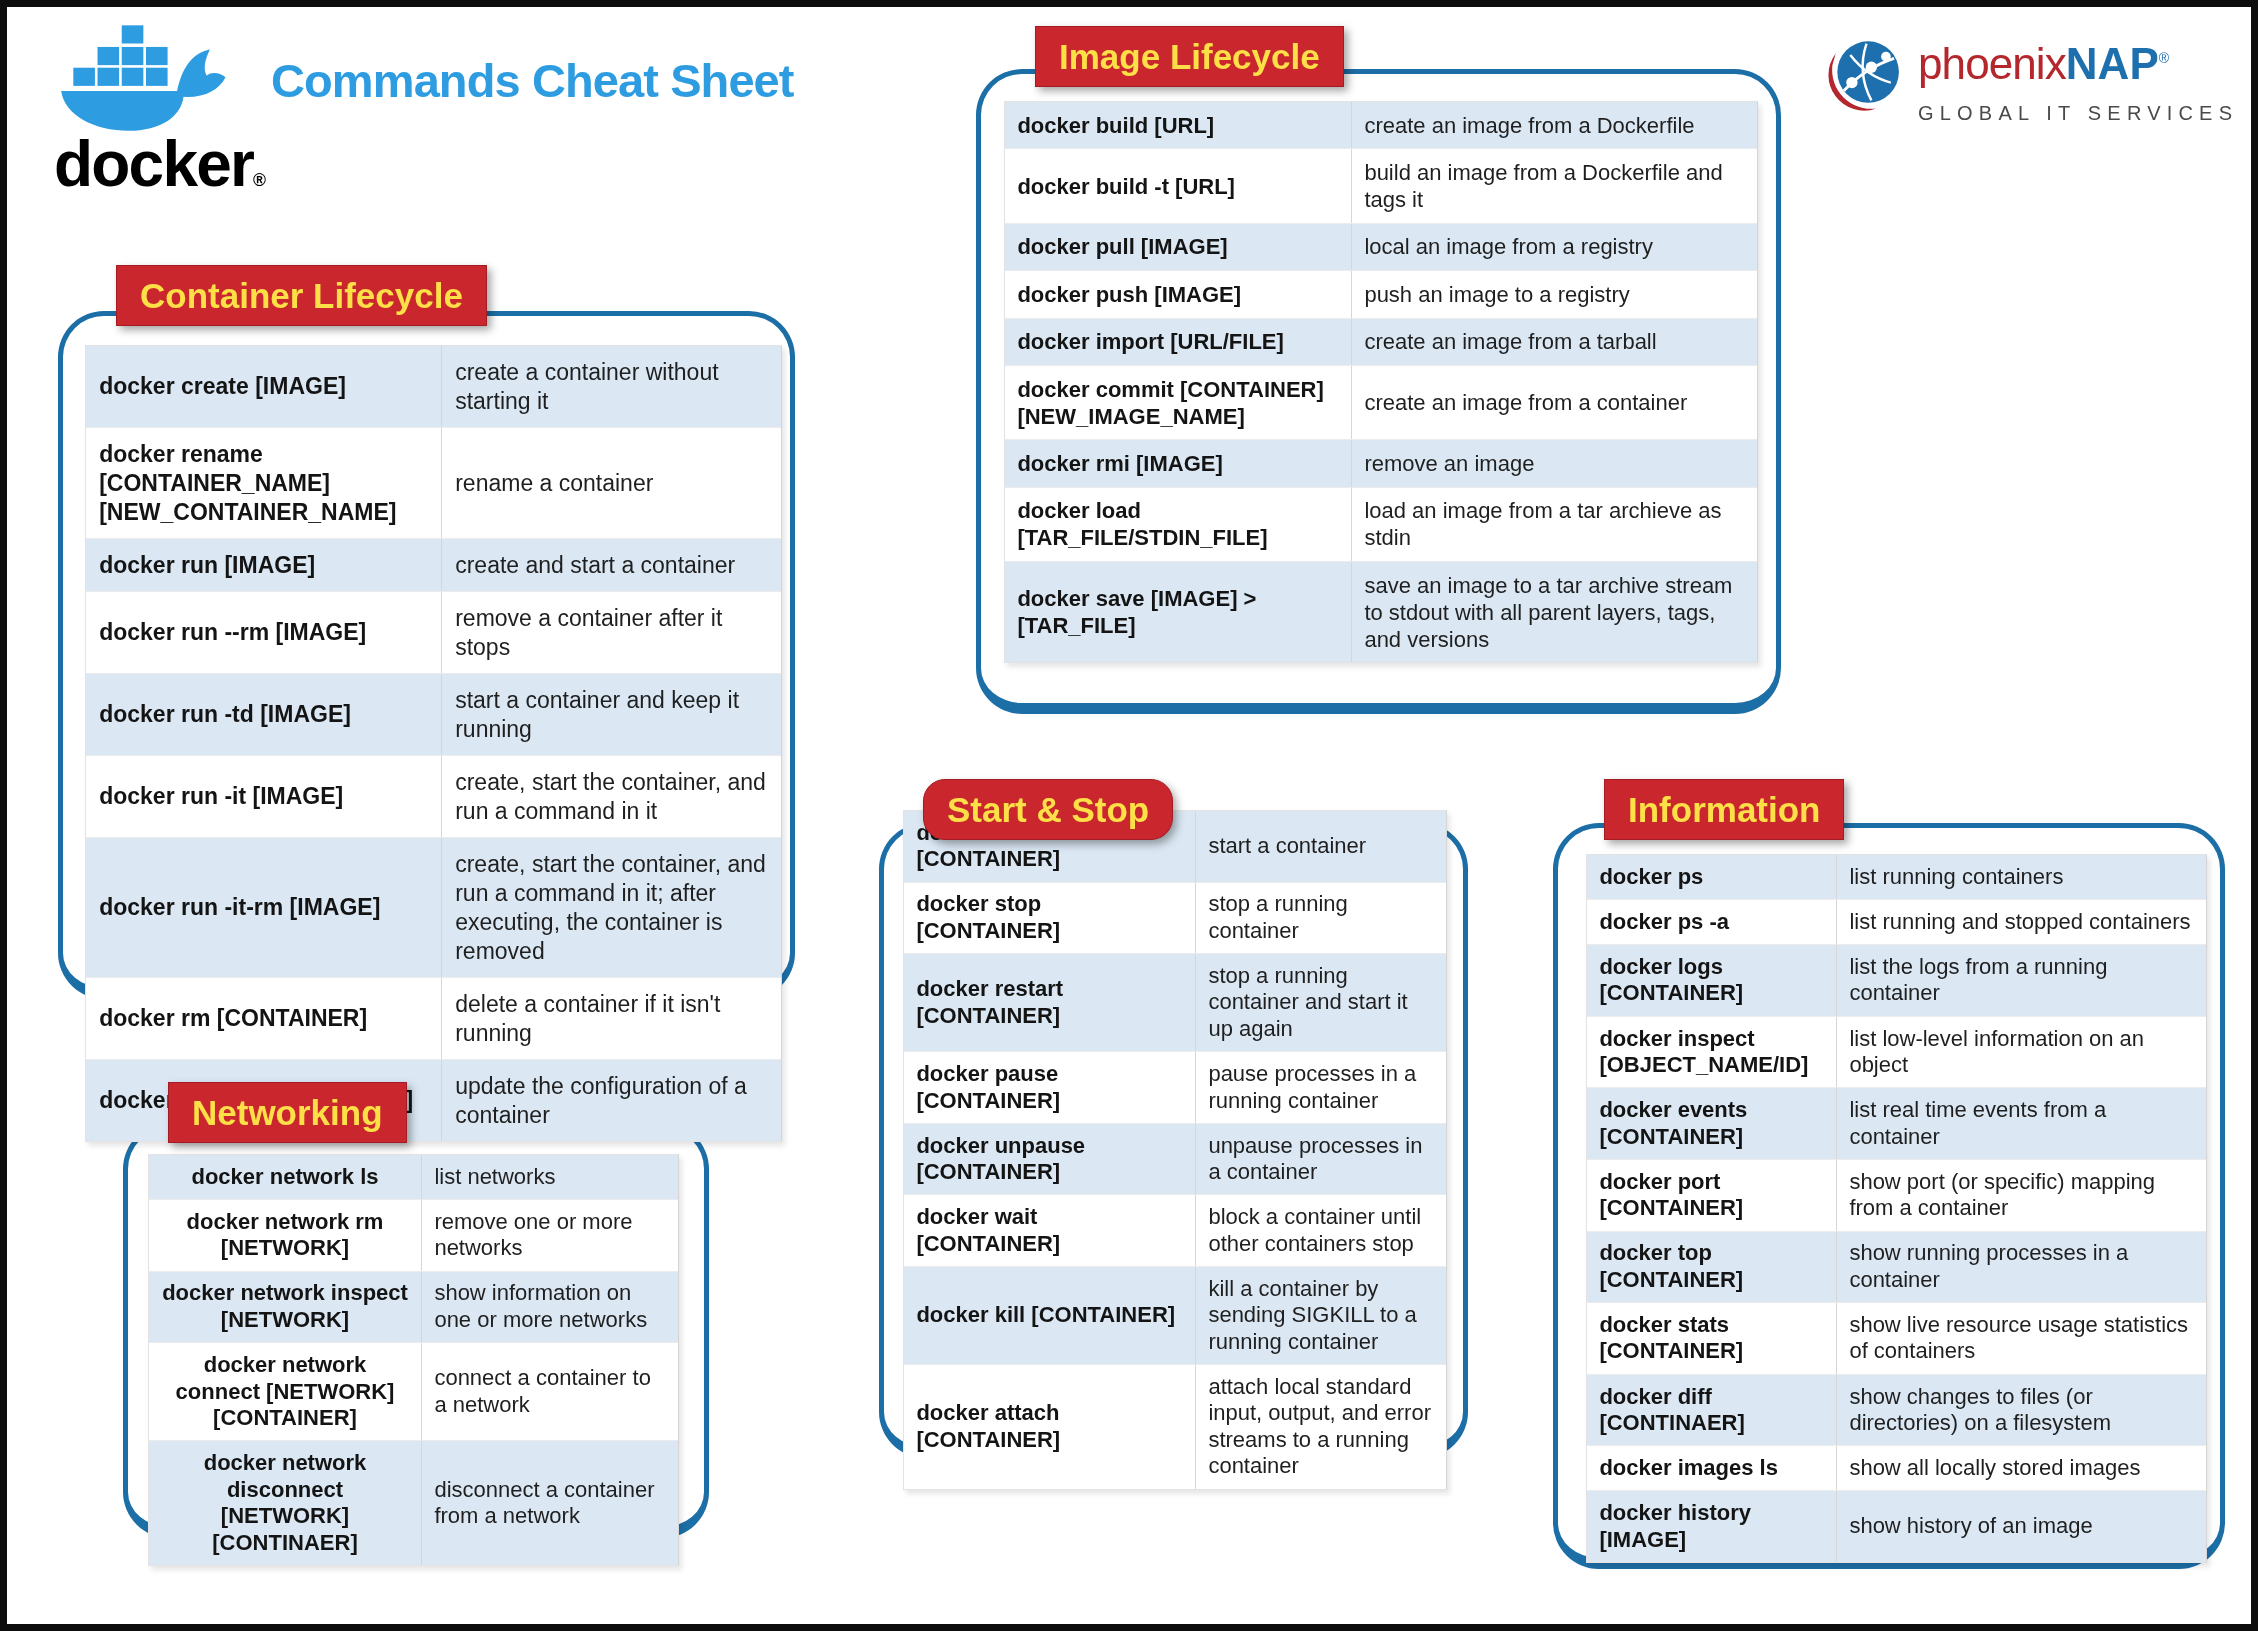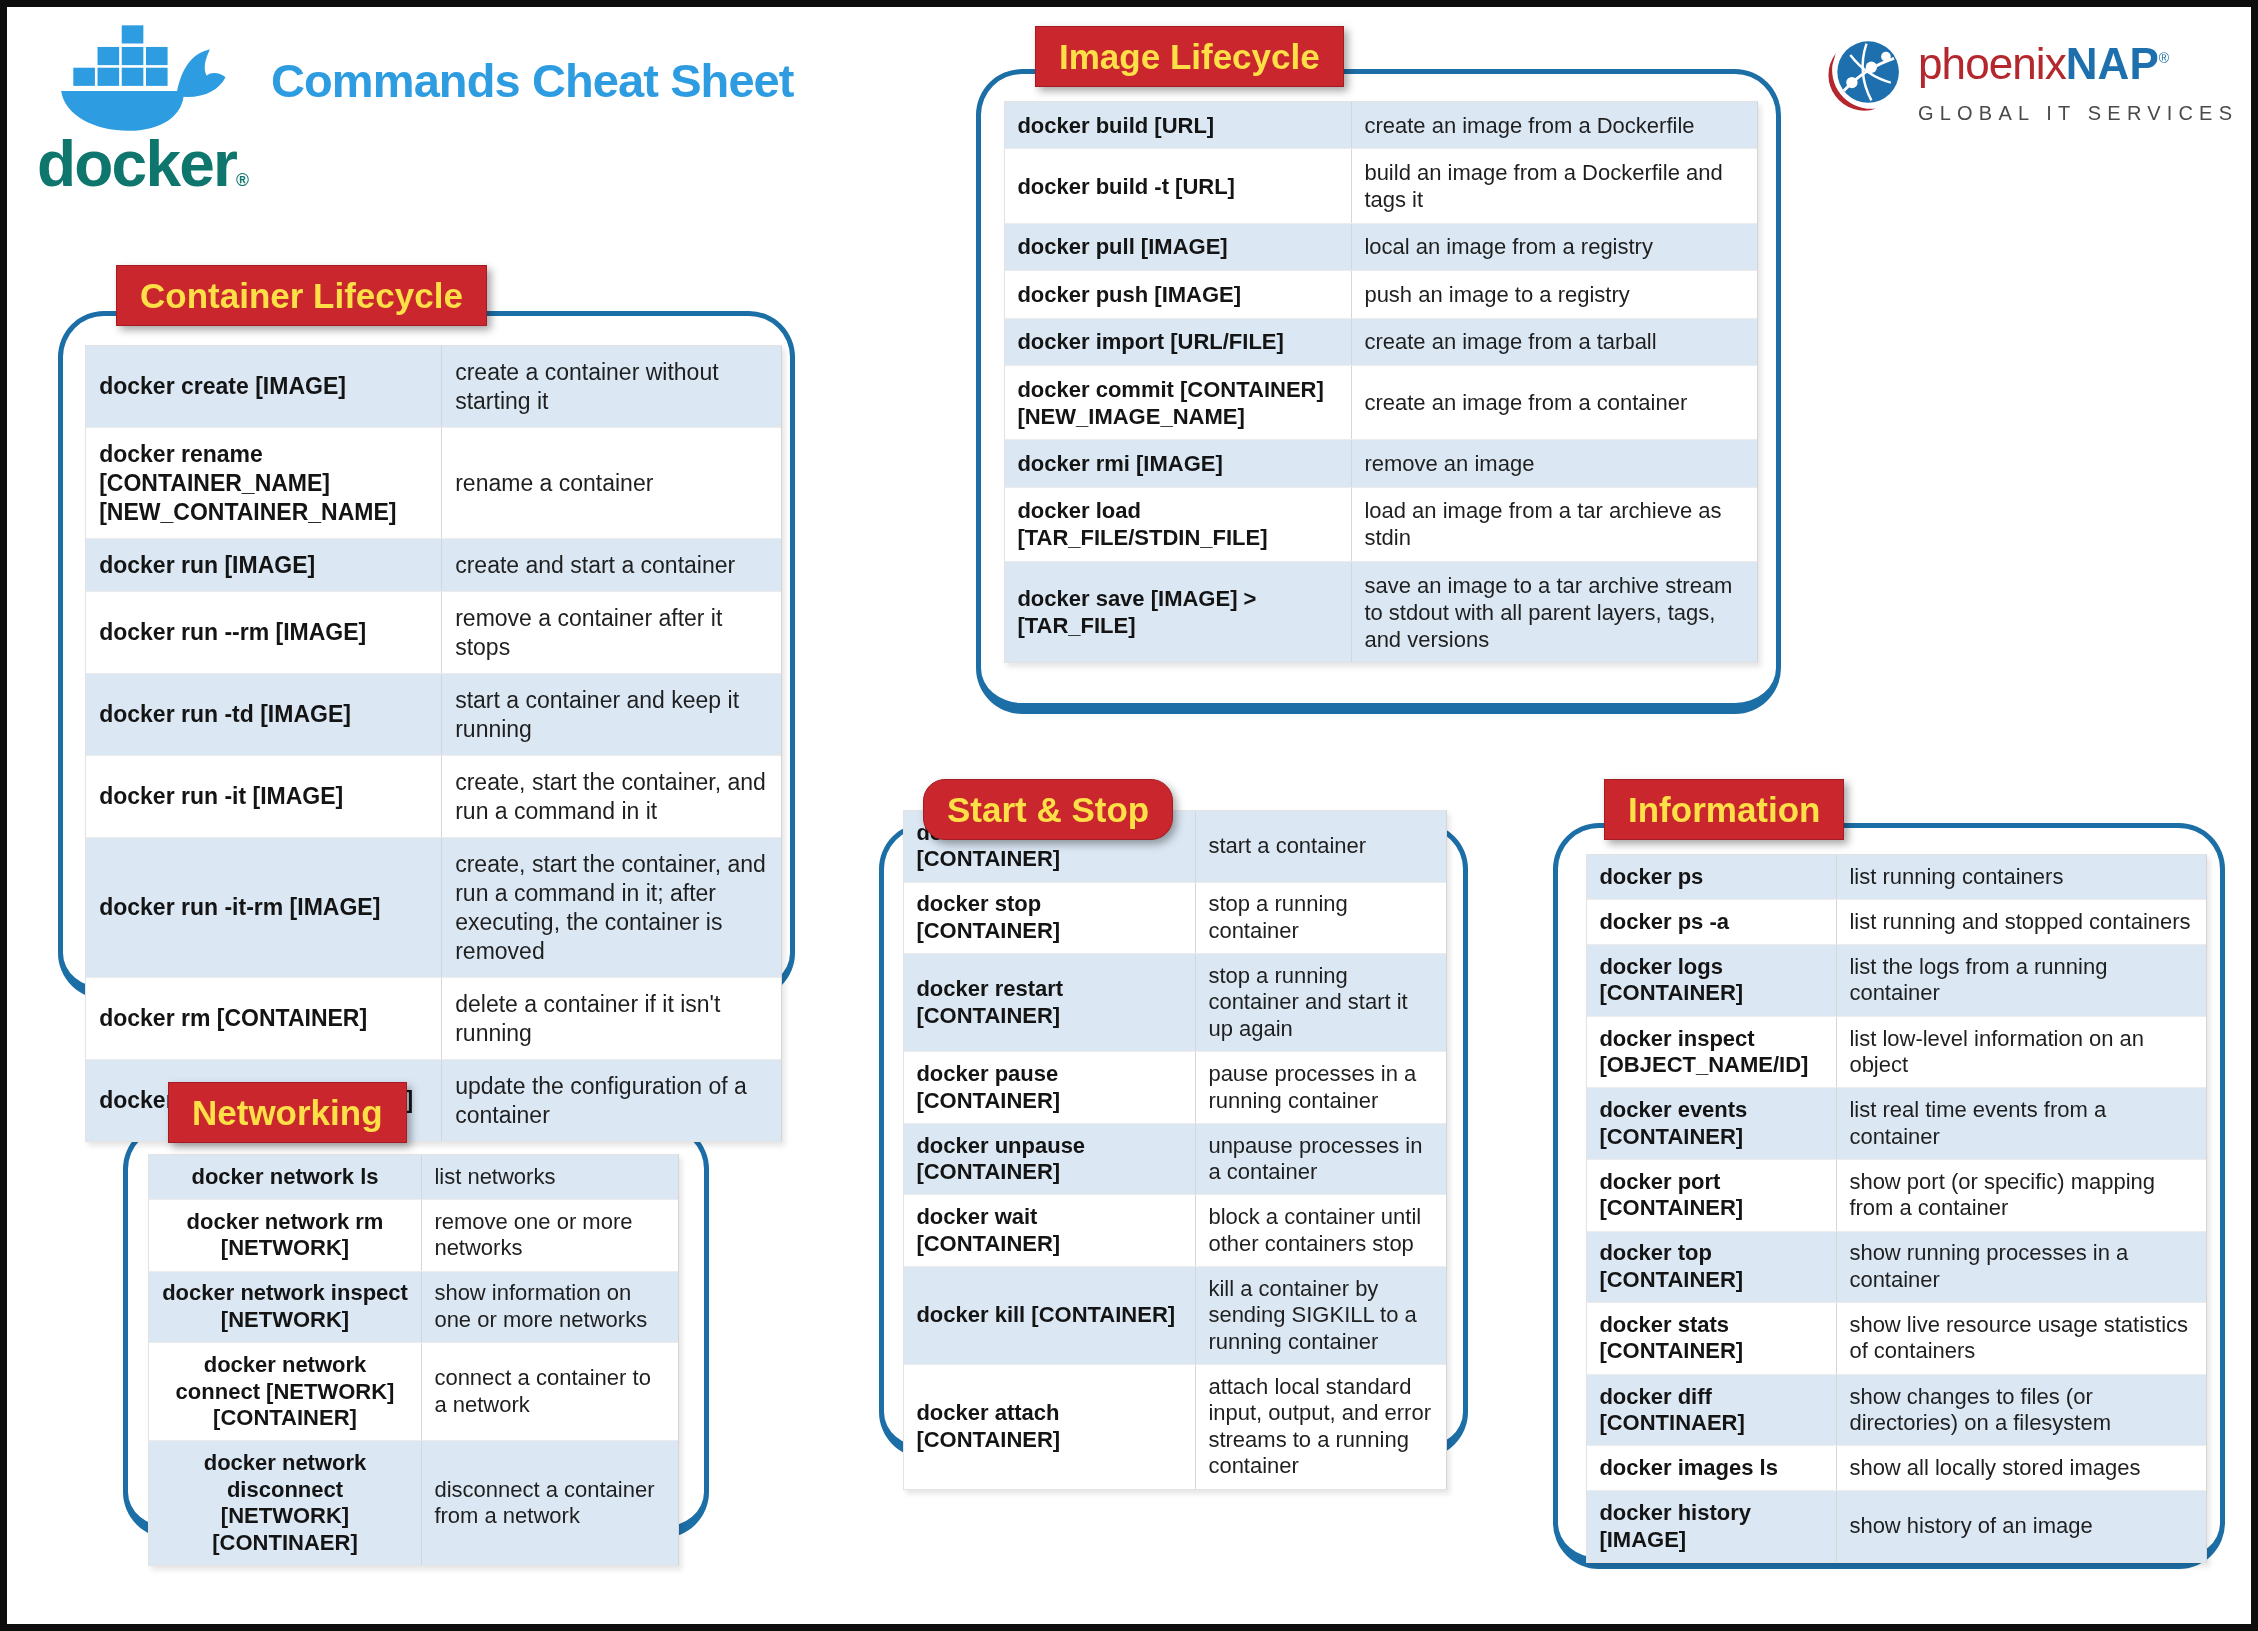--- a/index.html
+++ b/index.html
@@ -8,22 +8,22 @@
     width:2258px;height:1631px;
     background:#ffffff;
     border:7px solid #0d0d0d;
     box-sizing:border-box;
     overflow:hidden;
     font-family:"Liberation Sans", sans-serif;
   }
   
   .whale{position:absolute;left:49px;top:10.6px;width:173px;height:115px;}
   .wordmark{
-    position:absolute;left:30px;top:120px;
-    font-size:64px;font-weight:bold;color:#0f766e;letter-spacing:-1.8px;
+    position:absolute;left:47px;top:120px;
+    font-size:64px;font-weight:bold;color:#000000;letter-spacing:-1.8px;
   }
   .wordmark .reg{font-size:17.6px;font-weight:bold;vertical-align:baseline;}
   .sheet-title{
     position:absolute;left:264px;top:46px;
     font-size:47px;font-weight:bold;color:#2e9ce1;letter-spacing:-0.9px;
   }
   .pnap{position:absolute;left:1819px;top:23px;width:415px;height:106px;}
   .pnap-globe{position:absolute;left:0;top:3.5px;width:81px;height:81px;}
   .pnap-text{position:absolute;left:92px;top:5.3px;white-space:nowrap;}
   .pnap-line1{font-size:44px;line-height:46px;}

